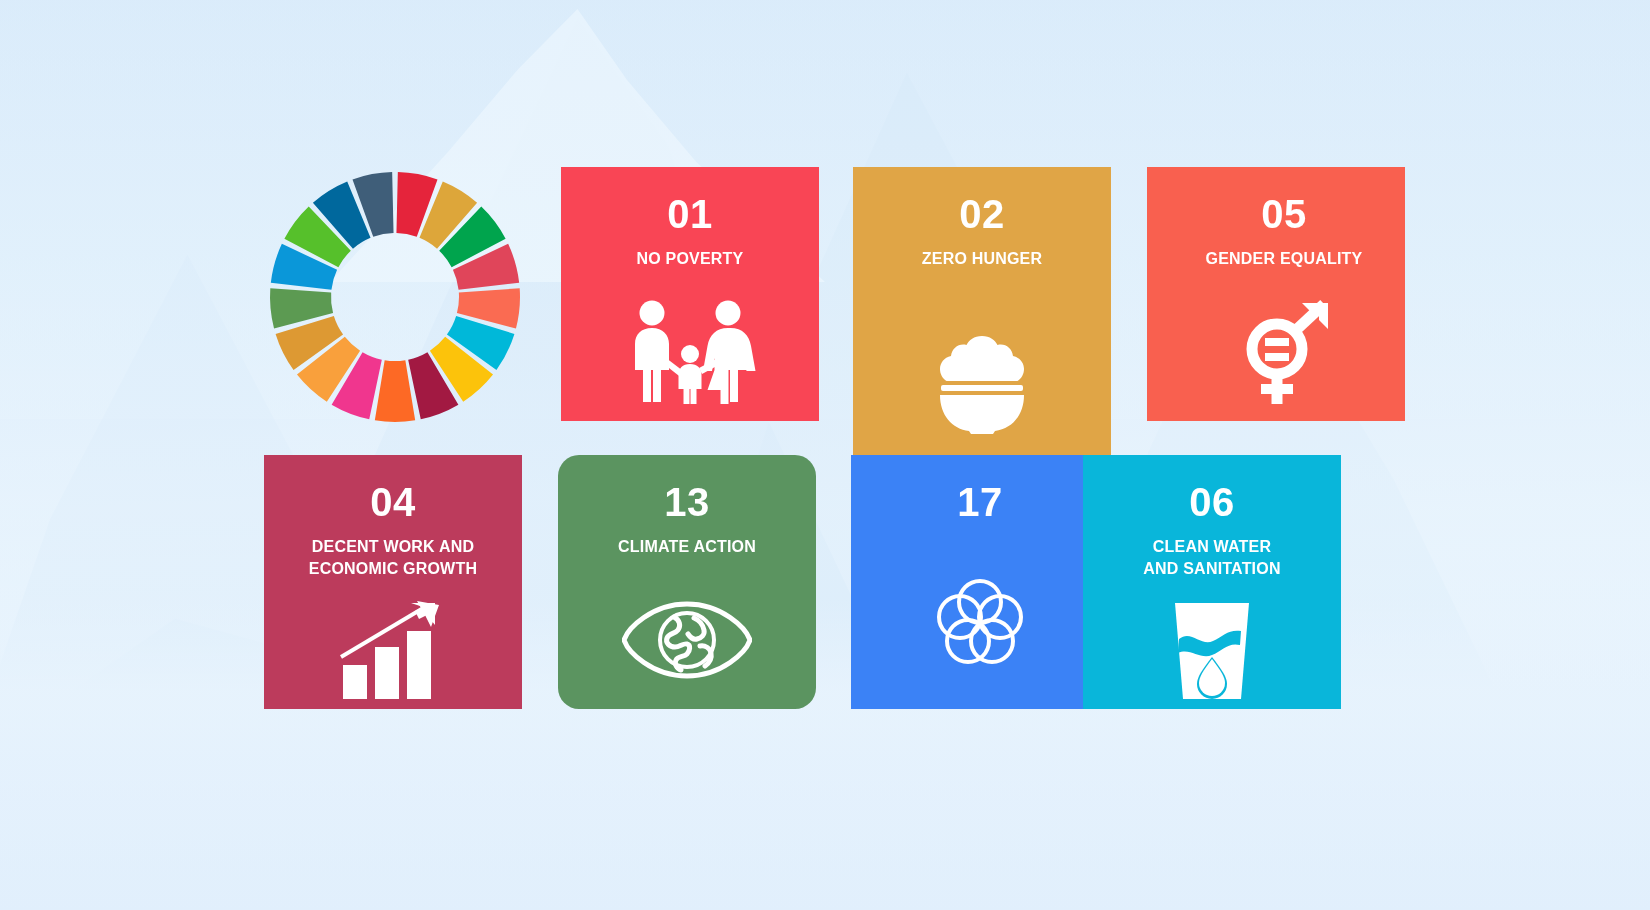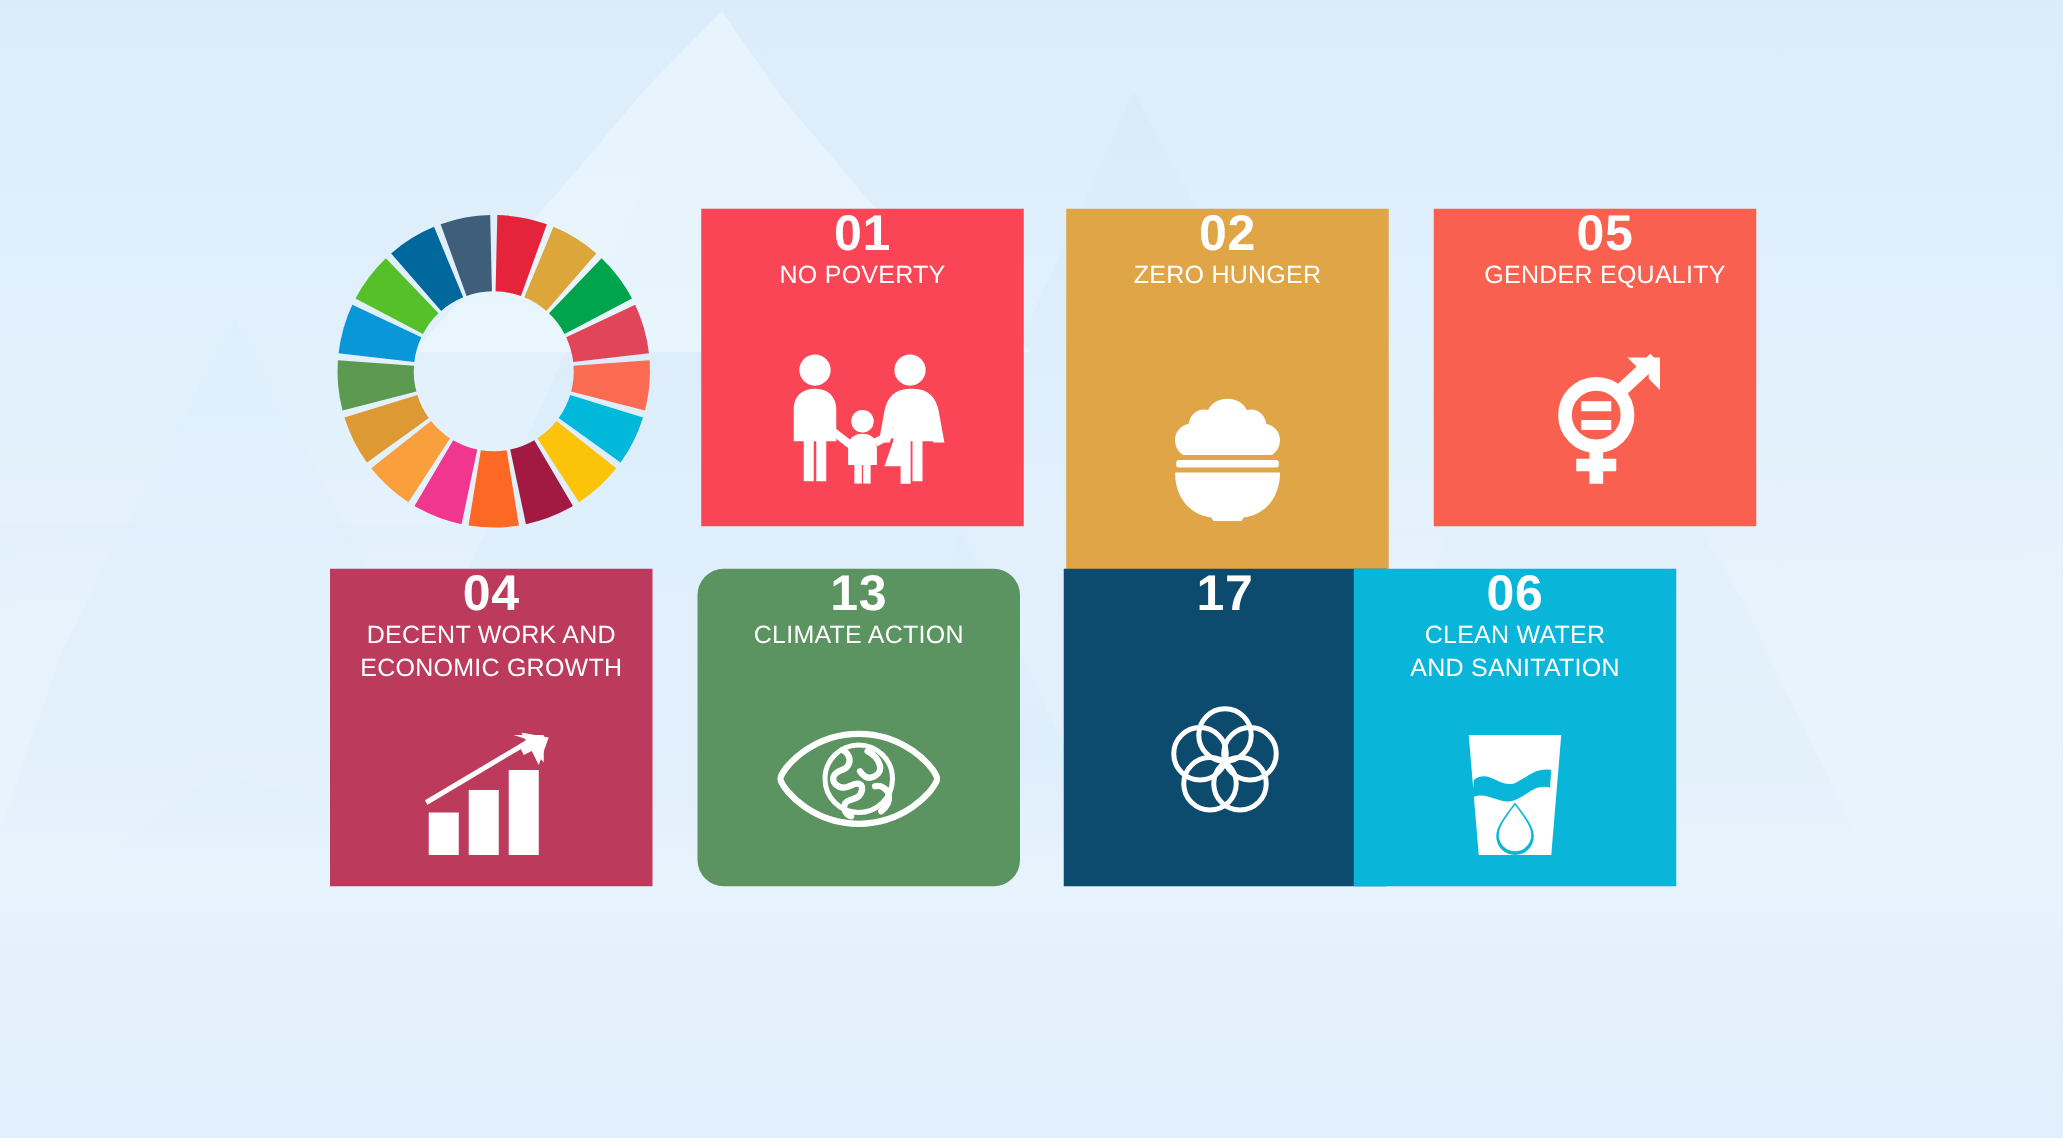--- a/index.html
+++ b/index.html
@@ -66,24 +66,25 @@
 
   .card {
     position:absolute;
     color:#ffffff;
     text-align:center;
     display:flex; flex-direction:column; align-items:center;
   }
   .card .num {
     font-size:40px; font-weight:bold; line-height:1;
     letter-spacing:.5px;
+    margin-top:27px;
   }
   .card .title {
-    font-size:20px; font-weight:normal; line-height:1.35;
-    letter-spacing:.2px;
+    font-size:16px; font-weight:bold; line-height:1.35;
+    margin-top:14px; letter-spacing:.2px;
     white-space:pre-line;
   }
   .card .glyph {
     margin-top:14px; display:flex; align-items:center; justify-content:center;
     flex:1;
   }
   .card .glyph svg { display:block; }
 </style>
 </head>
 <body>
@@ -197,21 +198,21 @@
         <div class="glyph">
     <svg width="130" height="84" viewBox="0 0 130 84" fill="none">
       <path d="M65 6 C100 6 124 30 128 42 C124 54 100 78 65 78 C30 78 6 54 2 42 C6 30 30 6 65 6 Z" stroke="#fff" stroke-width="5" fill="none"></path>
       <circle cx="65" cy="42" r="27" stroke="#fff" stroke-width="4" fill="none"></circle>
       <path d="M52 19 c6 3 7 9 4 13 -3 4 -9 3 -11 8 -2 5 3 9 8 9 5 0 8-4 12-3 4 1 3 7 0 10 -3 3-9 2-11 6 -2 4 1 9 5 10" stroke="#fff" stroke-width="5" fill="none" stroke-linecap="round"></path>
       <path d="M72 20 c5 2 9 7 10 12 1 5-3 8-7 9 -4 1-7-2-9-5" stroke="#fff" stroke-width="5" fill="none" stroke-linecap="round"></path>
       <path d="M78 48 c5-1 10 2 11 7 1 5-2 10-6 13" stroke="#fff" stroke-width="5" fill="none" stroke-linecap="round"></path>
     </svg>
         </div>
       </div>
-      <div class="card" style="left: 851px; top: 455px; width: 258px; height: 254px; background: #0c4a6e;">
+      <div class="card" style="left: 851px; top: 455px; width: 258px; height: 254px; background: #3b82f6;">
         <div class="num">17</div>
         <div class="glyph">
     <svg width="96" height="96" viewBox="0 0 96 96" fill="none" stroke="#fff" stroke-width="4">
       <circle cx="48" cy="27" r="21"></circle>
       <circle cx="28" cy="42" r="21"></circle>
       <circle cx="68" cy="42" r="21"></circle>
       <circle cx="36" cy="66" r="21"></circle>
       <circle cx="60" cy="66" r="21"></circle>
     </svg>
         </div>

